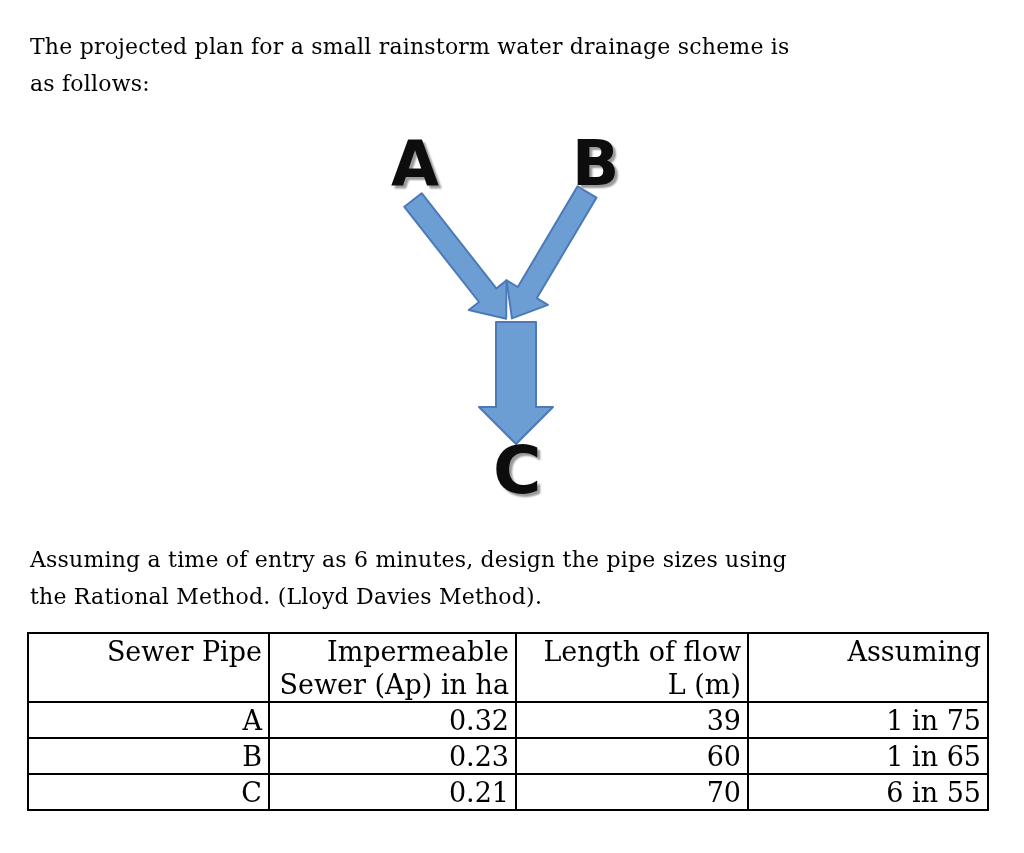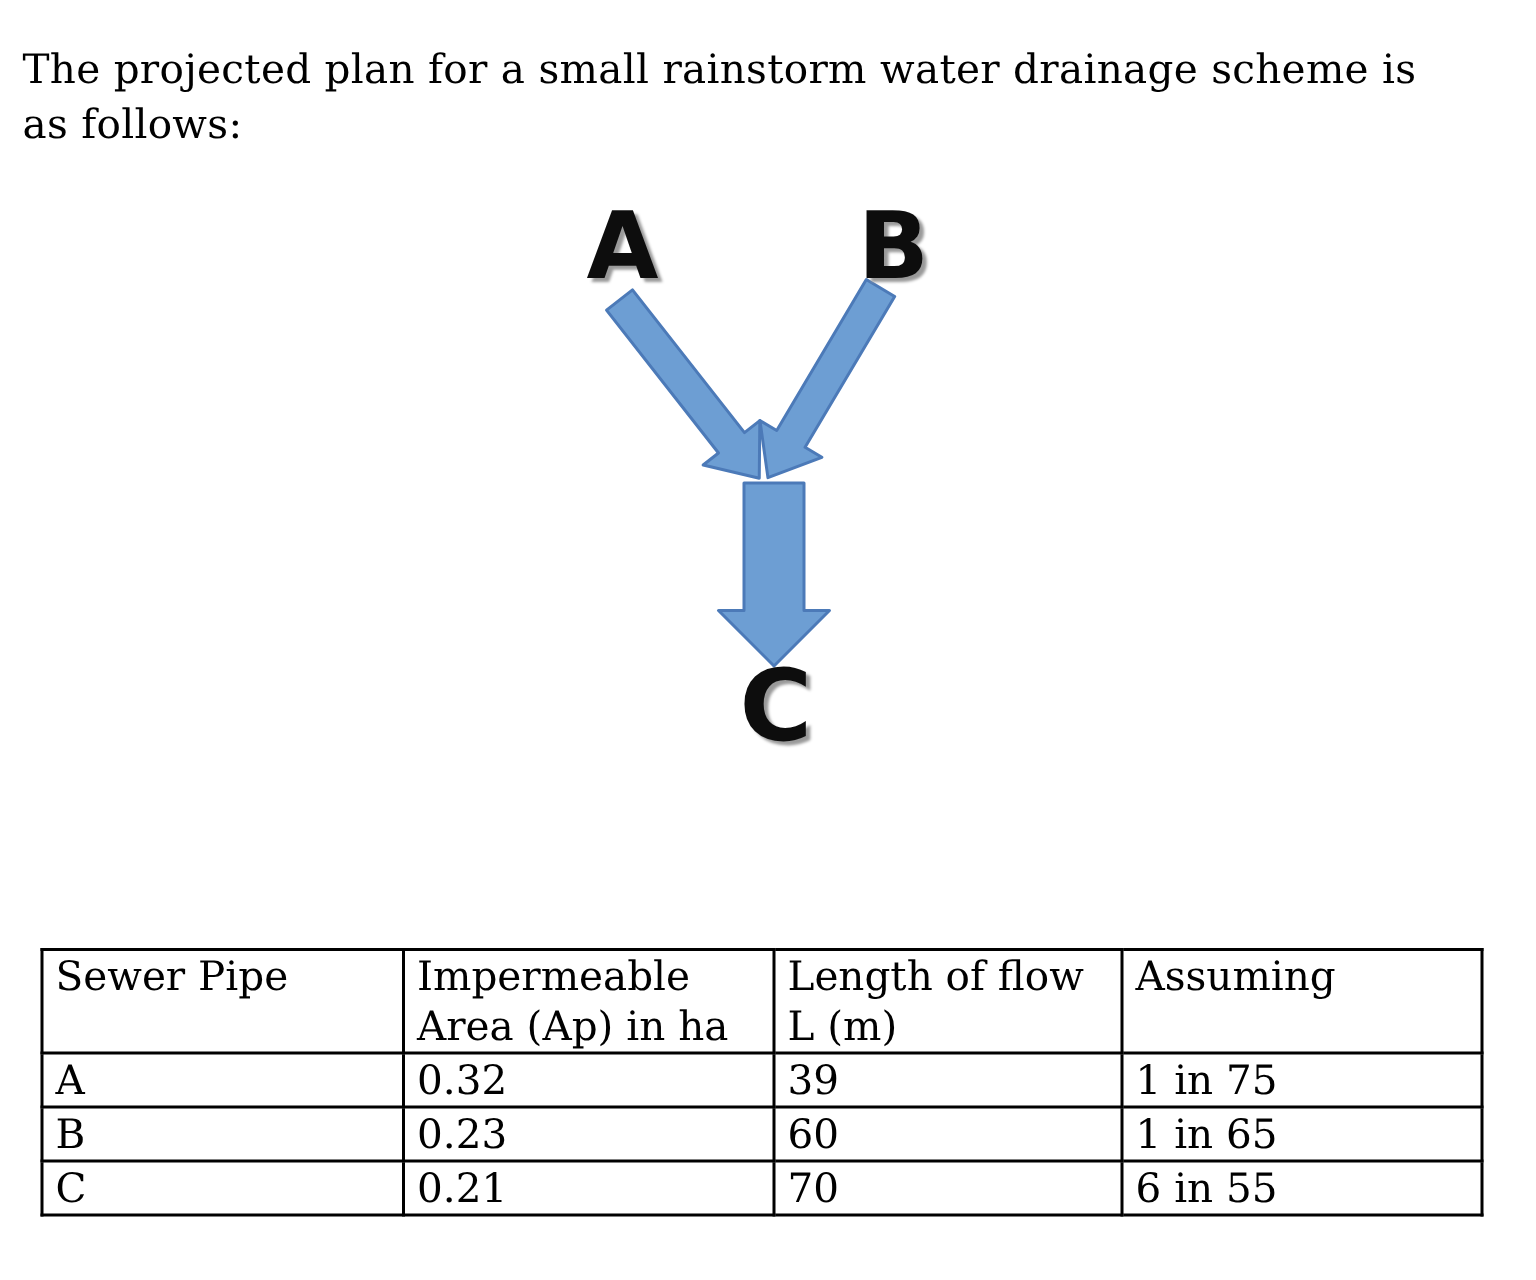--- a/index.html
+++ b/index.html
@@ -8,23 +8,23 @@
     position: relative;
     width: 1024px;
     height: 853px;
     background: #ffffff;
     color: #000000;
     font-family: "DejaVu Serif", "Liberation Serif", serif;
     overflow: hidden;
   }
   .para {
     position: absolute;
-    left: 15px;
+    left: 30px;
     right: 30px;
-    font-size: 27px;
+    font-size: 22px;
     line-height: 37px;
     white-space: pre-line;
     letter-spacing: 0.2px;
   }
   .para-intro { top: 28px; }
   .para-instruction { top: 541px; }
 
   .diagram-svg {
     position: absolute;
     left: 0; top: 0;
@@ -53,21 +53,21 @@
     font-size: 27px;
     line-height: 33px;
   }
   .data-table col.c1 { width: 241px; }
   .data-table col.c2 { width: 247px; }
   .data-table col.c3 { width: 232px; }
   .data-table col.c4 { width: 240px; }
   .data-table th, .data-table td {
     border: 2px solid #000000;
     font-weight: normal;
-    text-align: left;
+    text-align: right;
     vertical-align: top;
     padding: 1px 6px 0 8px;
     white-space: pre-line;
     overflow: hidden;
   }
   .data-table thead th { height: 68px; }
   .data-table tbody td { height: 36px; }
 </style>
 </head>
 <body>
@@ -86,33 +86,35 @@
     </g>
     <g>
       <polygon points="496,322 536,322 536,407 553,407 516,444 479,407 496,407" stroke-width="2" stroke-linejoin="round" stroke="#4c7ab8" fill="#6d9ed3"></polygon>
     </g>
   </svg>
 
   <div class="node-label label-a">A</div>
   <div class="node-label label-b">B</div>
   <div class="node-label label-c">C</div>
 
+  <div class="para para-instruction">Assuming a time of entry as 6 minutes, design the pipe sizes using
+the Rational Method. (Lloyd Davies Method).</div>
 
   <table class="data-table">
     <colgroup>
       <col class="c1">
         <col class="c2">
         <col class="c3">
         <col class="c4">
     </colgroup>
     <thead>
       <tr>
         <th>Sewer Pipe</th>
         <th>Impermeable
-Area (Ap) in ha</th>
+Sewer (Ap) in ha</th>
         <th>Length of flow
 L (m)</th>
         <th>Assuming</th>
       </tr>
     </thead>
     <tbody>
       <tr>
         <td>A</td>
         <td>0.32</td>
         <td>39</td>

